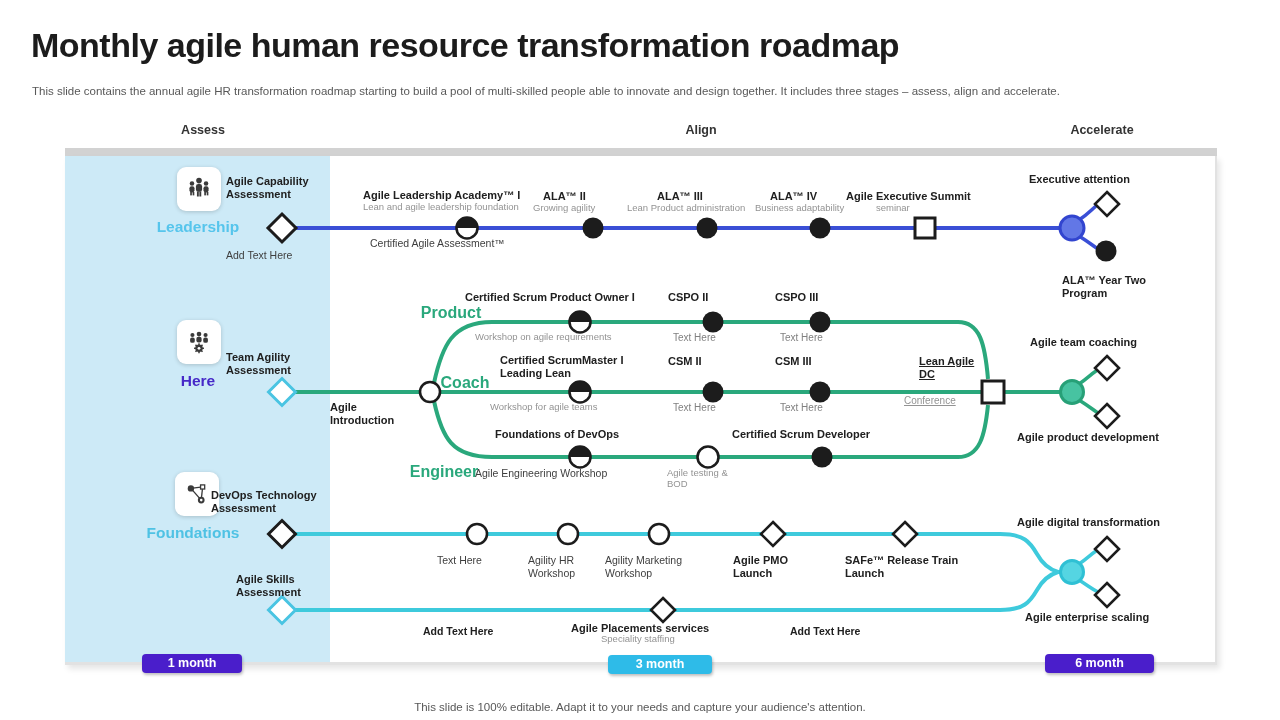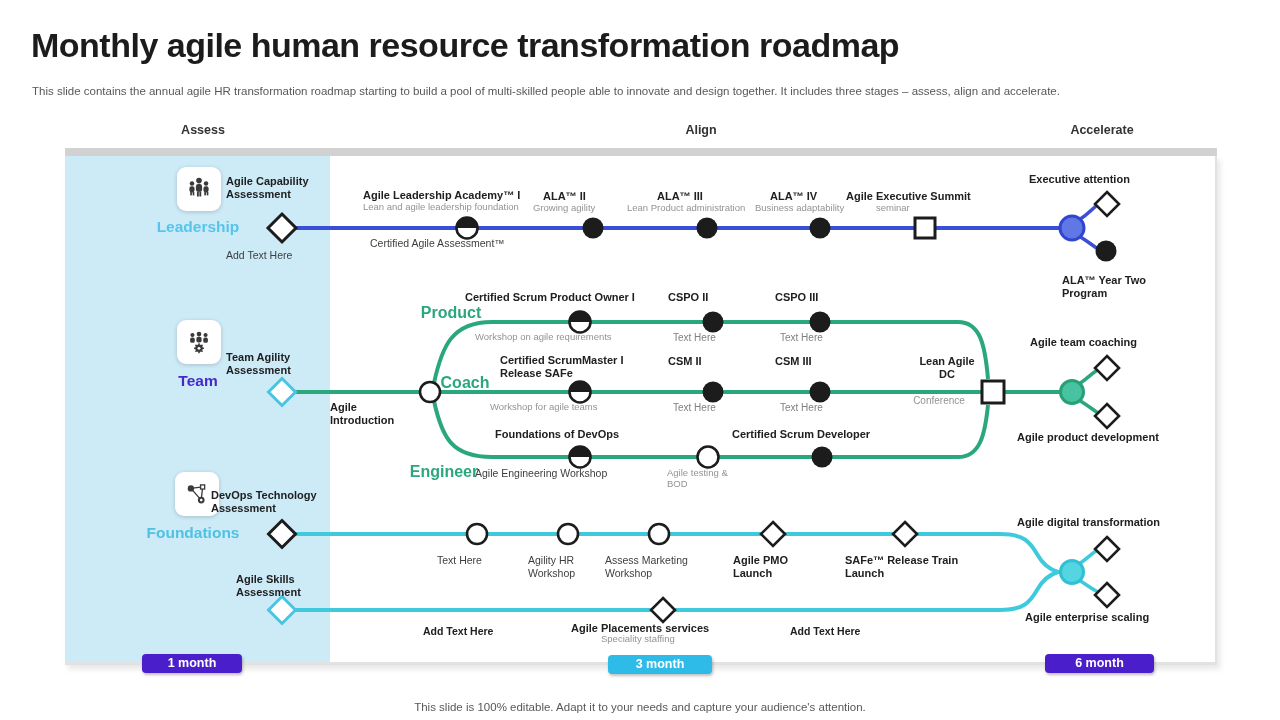--- a/index.html
+++ b/index.html
@@ -10,21 +10,21 @@
   .stagehdr{position:absolute;transform:translateX(-50%);font-size:12.5px;font-weight:700;color:#333;}
   .topbar{position:absolute;left:65px;top:148px;width:1152px;height:8px;background:#d2d2d2;}
   .panel{position:absolute;left:65px;top:156px;width:1150px;height:506px;background:#fff;
          border-right:2px solid #e2e2e2;border-bottom:3px solid #e2e2e2;
          box-shadow:3px 4px 6px rgba(0,0,0,.10);}
   .assess{position:absolute;left:65px;top:156px;width:265px;height:506px;background:var(--c-assess-panel,#cdeaf7);}
   .iconbox{position:absolute;width:44px;height:44px;background:#fff;border-radius:9px;
            box-shadow:0 1px 4px rgba(0,0,0,.18);display:flex;align-items:center;justify-content:center;}
   .rowlab{position:absolute;transform:translateX(-50%);font-size:15.5px;font-weight:700;}
   .lb{position:absolute;transform:translateX(-50%);line-height:1.2;}
-  .ra{transform:none;text-align:center;}
+  .ra{transform:none;text-align:left;text-decoration:underline;}
   .b{font-size:11px;font-weight:700;color:#202020;}
   .sub{font-size:9.5px;color:#939393;line-height:1.15;}
   .ph{font-size:10.5px;color:#3e3e3e;}
   .phg{font-size:10px;color:#808080;}
   .branch{font-size:16px;font-weight:700;color:var(--c-team,#2aa87c);}
   svg.diagram{position:absolute;left:0;top:0;pointer-events:none;}
   .ln-b{stroke:var(--c-lead,#3a4fd6);stroke-width:4;fill:none;}
   .ln-b2{stroke:var(--c-lead,#3a4fd6);stroke-width:3.5;fill:none;stroke-linecap:round;}
   .ln-g{stroke:var(--c-team,#2aa87c);stroke-width:4;fill:none;}
   .ln-g2{stroke:var(--c-team,#2aa87c);stroke-width:3.5;fill:none;stroke-linecap:round;}
@@ -104,21 +104,21 @@
           <line x1="22" y1="8.5" x2="20.5" y2="22.5"></line>
       </g>
       <circle cx="9.5" cy="10" r="3.4" class="ic"></circle>
       <rect x="19.8" y="6.3" width="4.4" height="4.4" fill="#fff" stroke="#3a3a3a" stroke-width="1.4"></rect>
       <circle cx="20.5" cy="22.5" r="3.6" class="ic"></circle>
         <circle cx="20.5" cy="22.5" r="1.4" fill="#fff"></circle>
     </svg>
   </div>
 
   <div class="rowlab" style="left:198px;top:218px;color:var(--c-lead-label,#56c5ec)">Leadership</div>
-  <div class="rowlab" style="left:198px;top:372px;color:var(--c-team-label,#4629c8)">Team</div>
+  <div class="rowlab" style="left:198px;top:372px;color:var(--c-team-label,#4629c8)">Here</div>
   <div class="rowlab" style="left:193px;top:524px;color:var(--c-org-label,#4fc2e4)">Foundations</div>
 
   <svg class="diagram" width="1280" height="720" viewBox="0 0 1280 720">
 
     <path class="ln-b" d="M296 228 H1060"></path>
     <path class="ln-b2" d="M1079 220 C1088 214 1090 211 1096 206"></path>
     <path class="ln-b2" d="M1079 236 C1090 243 1092 245 1098 249"></path>
     <path class="nw3" d="M282 214 L296 228 L282 242 L268 228 Z"></path>
     <g>
       <circle class="nw" cx="467" cy="228" r="10.5"></circle>
@@ -203,42 +203,42 @@
 
   <div class="lb branch" style="left:451px;top:303px">Product</div>
   <div class="lb b" style="left:580px;top:291px;width:230px">Certified Scrum Product Owner I</div>
   <div class="lb sub" style="left:580px;top:332px;width:210px">Workshop on agile requirements</div>
   <div class="lb b" style="left:713px;top:291px;width:90px">CSPO II</div>
   <div class="lb phg" style="left:713px;top:332px;width:80px">Text Here</div>
   <div class="lb b" style="left:820px;top:291px;width:90px">CSPO III</div>
   <div class="lb phg" style="left:820px;top:332px;width:80px">Text Here</div>
 
   <div class="lb branch" style="left:465px;top:373px">Coach</div>
-  <div class="lb b" style="left:580px;top:354px;width:160px">Certified ScrumMaster I Release SAFe</div>
+  <div class="lb b" style="left:580px;top:354px;width:160px">Certified ScrumMaster I Leading Lean</div>
   <div class="lb sub" style="left:580px;top:402px;width:180px">Workshop for agile teams</div>
   <div class="lb b" style="left:713px;top:355px;width:90px">CSM II</div>
   <div class="lb phg" style="left:713px;top:402px;width:80px">Text Here</div>
   <div class="lb b" style="left:820px;top:355px;width:90px">CSM III</div>
   <div class="lb phg" style="left:820px;top:402px;width:80px">Text Here</div>
 
   <div class="lb branch" style="left:444px;top:462px">Engineer</div>
   <div class="lb b" style="left:580px;top:428px;width:170px">Foundations of DevOps</div>
   <div class="lb ph" style="left:580px;top:467px;width:210px">Agile Engineering Workshop</div>
   <div class="lb sub" style="left:708px;top:468px;width:82px">Agile testing &amp; BOD</div>
   <div class="lb b" style="left:822px;top:428px;width:180px">Certified Scrum Developer</div>
 
   <div class="lb ra b" style="left:919px;top:355px;width:56px">Lean Agile DC</div>
   <div class="lb ra sub" style="left:904px;top:395px;width:70px;font-size:10px">Conference</div>
   <div class="lb b" style="left:1105px;top:336px;width:150px">Agile team coaching</div>
   <div class="lb b" style="left:1107px;top:431px;width:180px">Agile product development</div>
 
   <div class="lb b" style="left:281px;top:489px;width:140px">DevOps Technology Assessment</div>
   <div class="lb ph" style="left:477px;top:554px;width:80px">Text Here</div>
   <div class="lb ph" style="left:568px;top:554px;width:80px">Agility HR Workshop</div>
-  <div class="lb ph" style="left:660px;top:554px;width:110px">Assess Marketing Workshop</div>
+  <div class="lb ph" style="left:660px;top:554px;width:110px">Agility Marketing Workshop</div>
   <div class="lb b" style="left:773px;top:554px;width:80px">Agile PMO Launch</div>
   <div class="lb b" style="left:905px;top:554px;width:120px">SAFe™ Release Train Launch</div>
 
   <div class="lb b" style="left:281px;top:573px;width:90px">Agile Skills Assessment</div>
   <div class="lb b" style="left:478px;top:625px;width:110px;font-size:10.5px">Add Text Here</div>
   <div class="lb b" style="left:661px;top:622px;width:180px">Agile Placements services</div>
   <div class="lb sub" style="left:661px;top:634px;width:120px">Speciality staffing</div>
   <div class="lb b" style="left:845px;top:625px;width:110px;font-size:10.5px">Add Text Here</div>
 
   <div class="lb b" style="left:1107px;top:516px;width:180px">Agile digital transformation</div>

